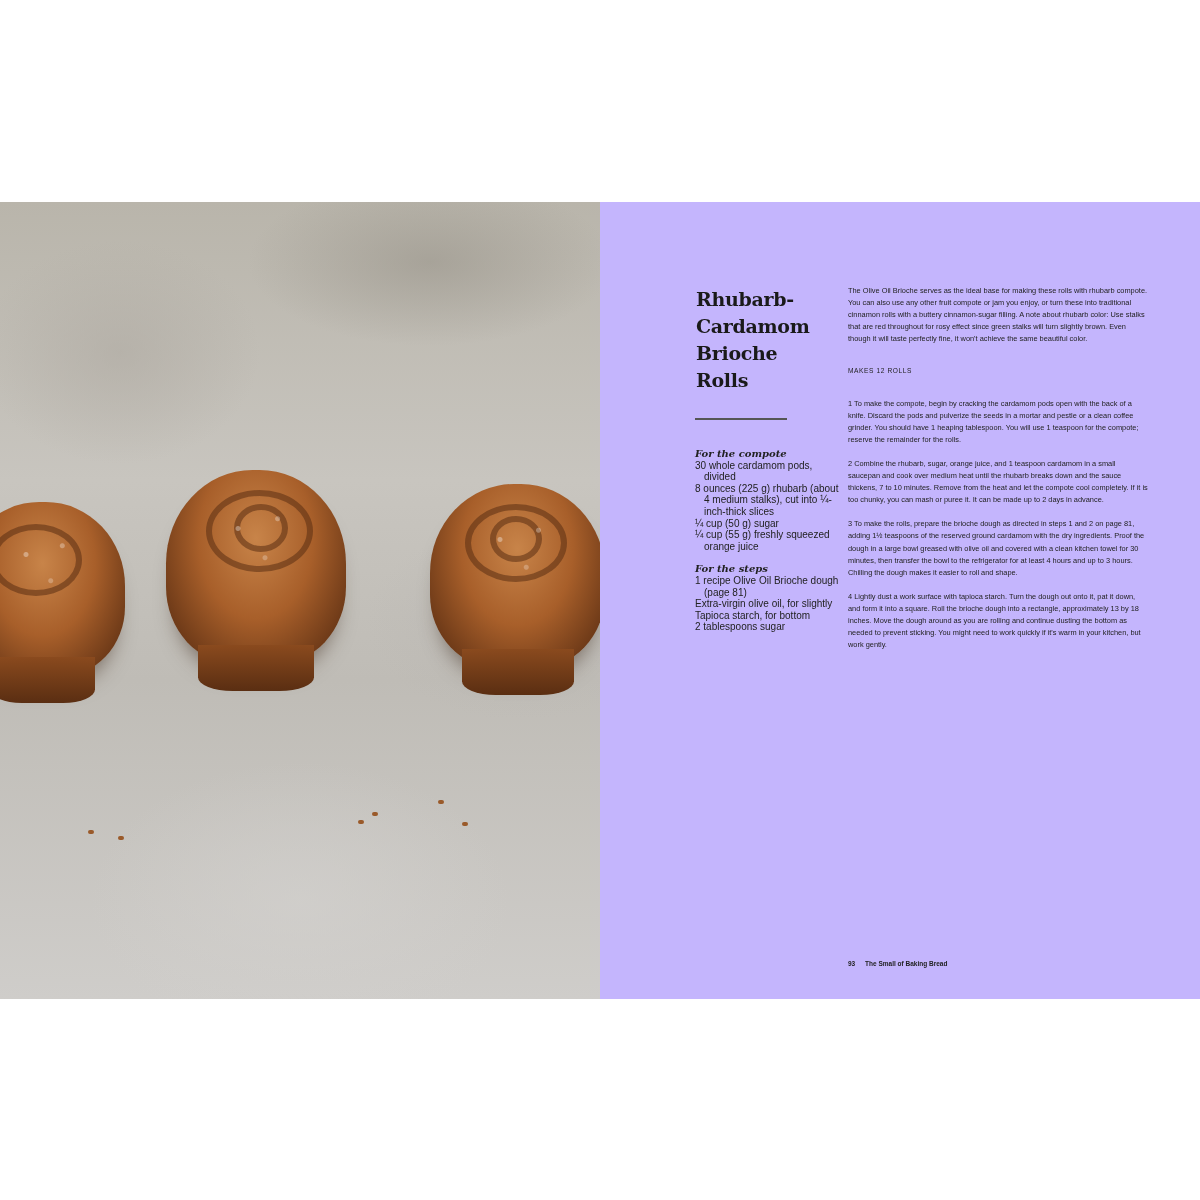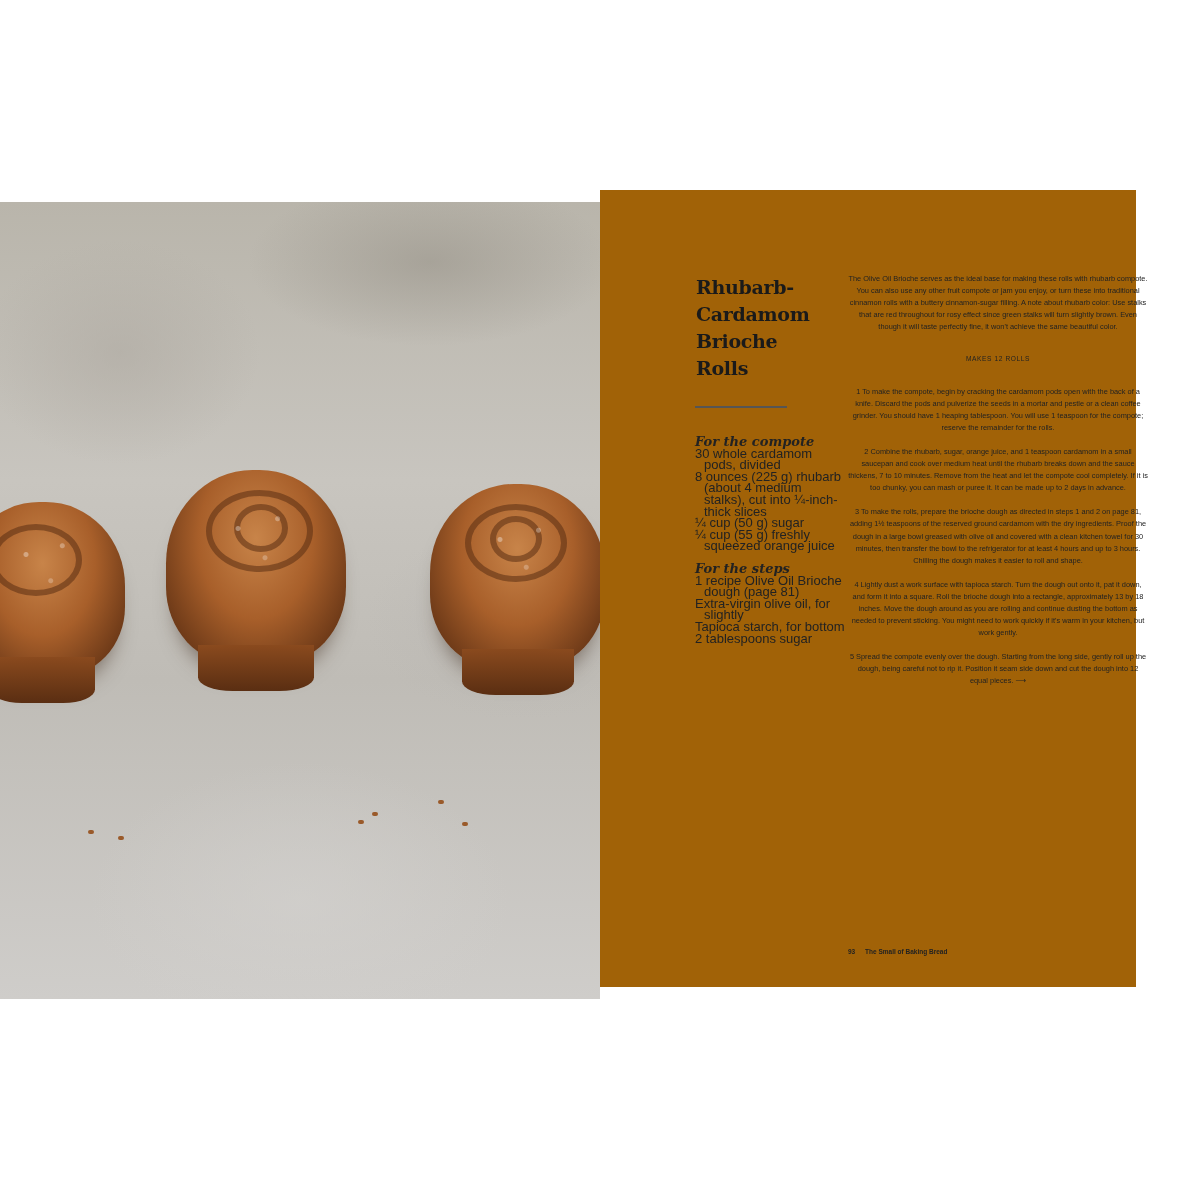--- a/index.html
+++ b/index.html
@@ -15,28 +15,28 @@
     background:radial-gradient(ellipse at 50% 35%,#c88449 0%,#a85f2a 45%,#6e3a18 80%,#4a2610 100%);
     box-shadow:0 18px 20px -10px rgba(60,40,25,.55);}
   .bun .base{position:absolute;left:18%;right:18%;bottom:-26px;height:46px;border-radius:0 0 30% 30%;
     background:linear-gradient(180deg,#8a4a1e,#5a2e12);}
   .bun .swirl{position:absolute;border-radius:50%;border:6px solid rgba(90,45,18,.55);}
   .bun .sugar{position:absolute;inset:0;border-radius:inherit;
     background:radial-gradient(circle at 40% 30%,rgba(255,255,255,.35) 0 2px,transparent 3px),
                radial-gradient(circle at 62% 25%,rgba(255,255,255,.3) 0 2px,transparent 3px),
                radial-gradient(circle at 55% 45%,rgba(255,255,255,.25) 0 2px,transparent 3px);}
   .crumb{position:absolute;width:6px;height:4px;border-radius:2px;background:#9a5a2a;}
-  .text-page{position:absolute;left:600px;top:190px;width:536px;height:797px;background:#a16207;}
+  .text-page{position:absolute;left:600px;top:202px;width:600px;height:797px;background:#c4b5fd;}
   .title{position:absolute;left:96px;top:84px;width:130px;font-family:"DejaVu Serif",serif;font-weight:bold;font-size:19px;line-height:27px;color:#1a1a1a;letter-spacing:-0.3px;}
   .rule{position:absolute;left:95px;top:216px;width:92px;height:2px;background:#555;}
-  .ingredients{position:absolute;left:95px;top:246px;width:150px;font-size:13px;line-height:11.6px;color:#222;}
+  .ingredients{position:absolute;left:95px;top:246px;width:150px;font-size:10px;line-height:11.6px;color:#222;}
   .ingredients .head{font-family:"DejaVu Serif",serif;font-style:italic;font-weight:bold;}
   .ingredients .item{padding-left:9px;text-indent:-9px;}
   .ingredients .gap{height:11px;}
-  .body{position:absolute;left:248px;top:83px;width:300px;font-size:7.4px;line-height:12.1px;color:#222;text-align:center;}
+  .body{position:absolute;left:248px;top:83px;width:300px;font-size:7.4px;line-height:12.1px;color:#222;}
   .body p{margin:0 0 12px 0;}
   .body .yield{letter-spacing:.6px;font-size:6.6px;margin:20px 0 20px 0;}
   .footer{position:absolute;left:248px;top:758px;font-size:6.5px;color:#222;}
   .footer .num{font-weight:bold;margin-right:8px;}
   .footer .book{font-weight:bold;}
 </style>
 </head>
 <body>
 
 <div class="photo">
@@ -88,20 +88,19 @@
     <div class="item">2 tablespoons sugar</div>
   </div>
 
   <div class="body">
     <p>The Olive Oil Brioche serves as the ideal base for making these rolls with rhubarb compote. You can also use any other fruit compote or jam you enjoy, or turn these into traditional cinnamon rolls with a buttery cinnamon-sugar filling. A note about rhubarb color: Use stalks that are red throughout for rosy effect since green stalks will turn slightly brown. Even though it will taste perfectly fine, it won't achieve the same beautiful color.</p>
     <p class="yield">MAKES 12 ROLLS</p>
     <p>1  To make the compote, begin by cracking the cardamom pods open with the back of a knife. Discard the pods and pulverize the seeds in a mortar and pestle or a clean coffee grinder. You should have 1 heaping tablespoon. You will use 1 teaspoon for the compote; reserve the remainder for the rolls.</p>
     <p>2  Combine the rhubarb, sugar, orange juice, and 1 teaspoon cardamom in a small saucepan and cook over medium heat until the rhubarb breaks down and the sauce thickens, 7 to 10 minutes. Remove from the heat and let the compote cool completely. If it is too chunky, you can mash or puree it. It can be made up to 2 days in advance.</p>
     <p>3  To make the rolls, prepare the brioche dough as directed in steps 1 and 2 on page 81, adding 1½ teaspoons of the reserved ground cardamom with the dry ingredients. Proof the dough in a large bowl greased with olive oil and covered with a clean kitchen towel for 30 minutes, then transfer the bowl to the refrigerator for at least 4 hours and up to 3 hours. Chilling the dough makes it easier to roll and shape.</p>
     <p>4  Lightly dust a work surface with tapioca starch. Turn the dough out onto it, pat it down, and form it into a square. Roll the brioche dough into a rectangle, approximately 13 by 18 inches. Move the dough around as you are rolling and continue dusting the bottom as needed to prevent sticking. You might need to work quickly if it's warm in your kitchen, but work gently.</p>
-    <p>5  Spread the compote evenly over the dough. Starting from the long side, gently roll up the dough, being careful not to rip it. Position it seam side down and cut the dough into 12 equal pieces.  ⟶</p>
   </div>
 
   <div class="footer">
     <span class="num">93</span>
     <span class="book">The Small of Baking Bread</span>
   </div>
 </div>
 
 </body></html>

